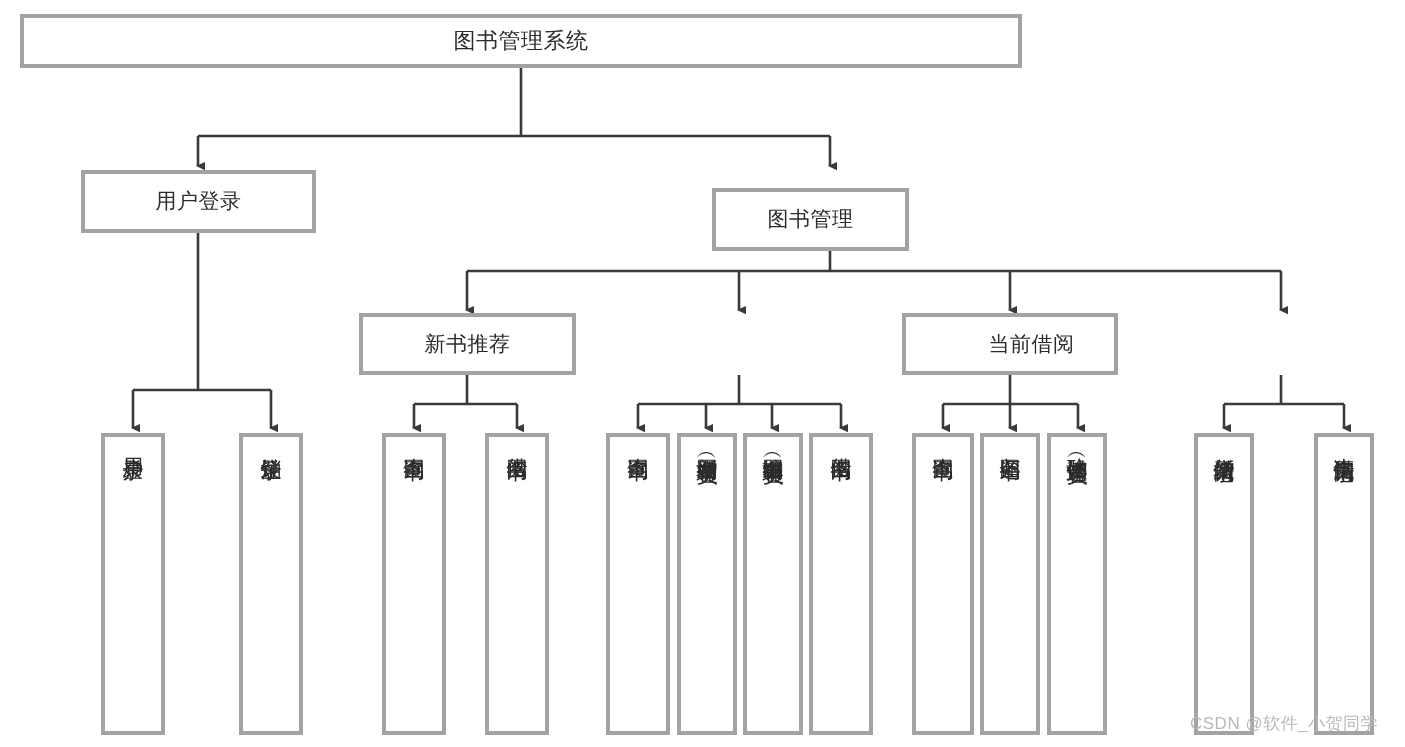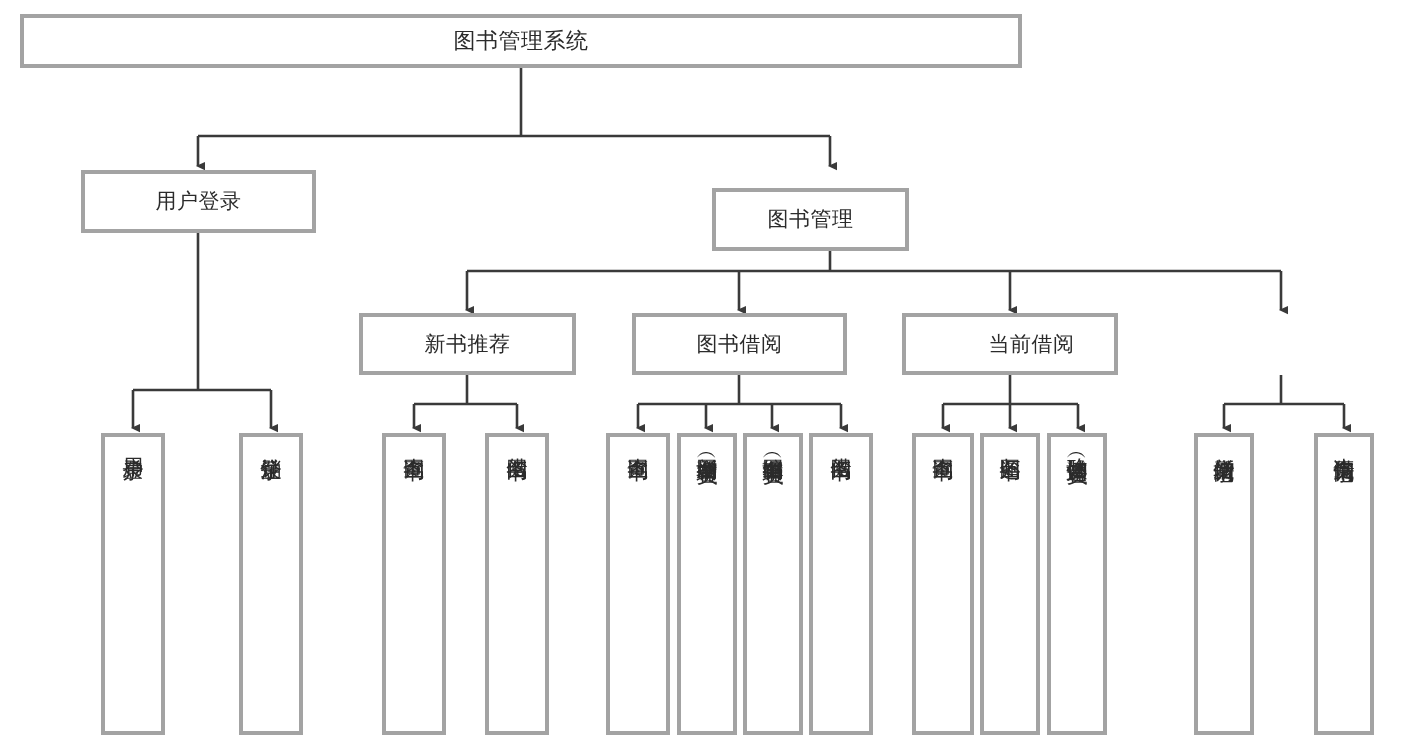--- a/index.html
+++ b/index.html
@@ -144,23 +144,20 @@
   </div>
 
   <div class="node horiz" style="left:712px; top:188px; width:197px; height:63px;">
     <span class="label">图书管理</span>
   </div>
 
   <div class="node horiz" style="left:359px; top:313px; width:217px; height:62px;">
     <span class="label">新书推荐</span>
   </div>
 
-  <div class="node horiz" style="left:632px; top:313px; width:215px; height:62px;">
-    <span class="label">图书借阅</span>
-  </div>
 
   <div class="node horiz" style="left:902px; top:313px; width:216px; height:62px;padding-left:43px;">
     <span class="label">当前借阅</span>
   </div>
 
 
   <div class="node vert" style="left:101px; top:433px; width:64px; height:302px;">
     <span class="label">用户登录</span>
   </div>
 
@@ -205,14 +202,15 @@
   </div>
 
   <div class="node vert" style="left:1194px; top:433px; width:60px; height:302px;">
     <span class="label">新增借阅记录</span>
   </div>
 
   <div class="node vert" style="left:1314px; top:433px; width:60px; height:302px;">
     <span class="label">查询借阅记录</span>
   </div>
 
+  <div id="watermark">CSDN @软件_小贺同学</div>
 
 </div>
 
 </body></html>

